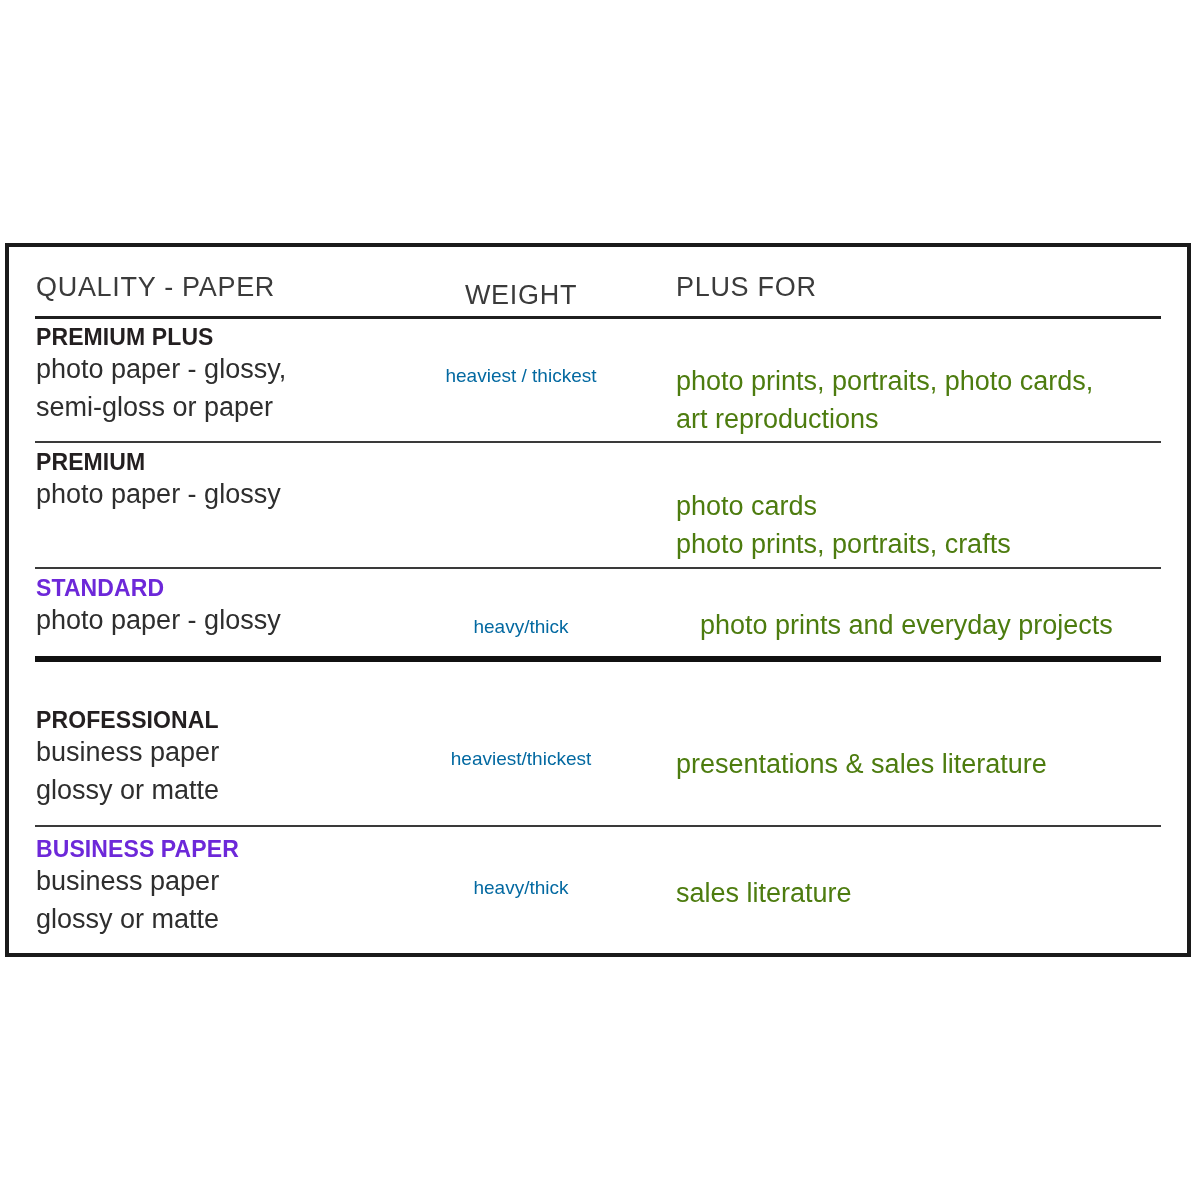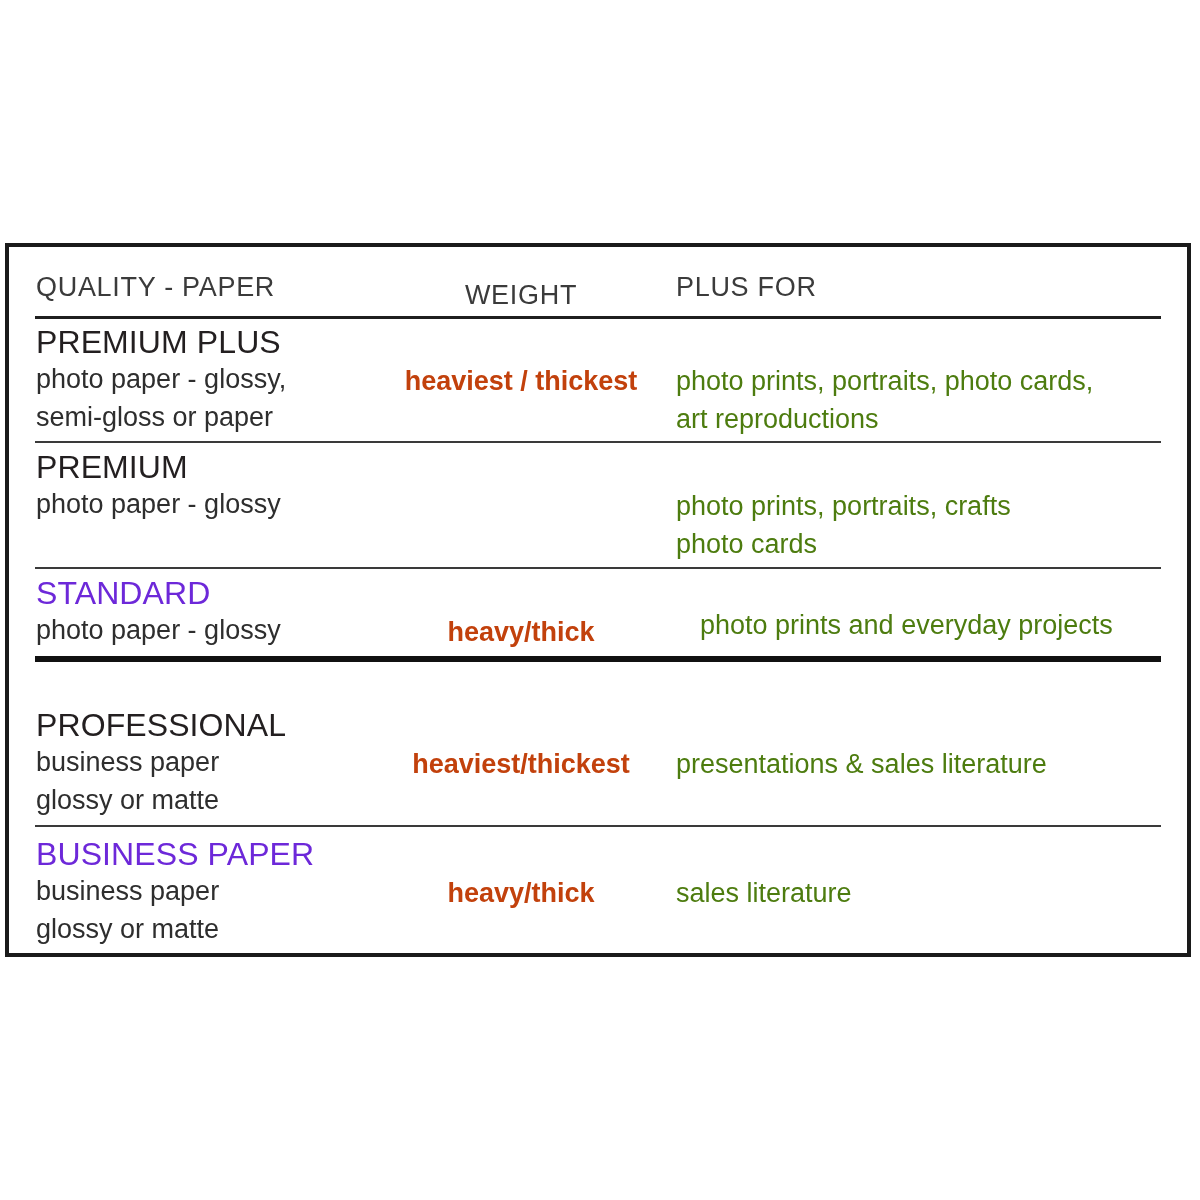--- a/index.html
+++ b/index.html
@@ -89,41 +89,41 @@
     color: #3b3b3b;
     font-weight: 400;
     white-space: nowrap;
   }
   .head-quality { left: 27px; }
   .head-weight  { left: 367px; text-align: center; width: 290px; margin-top: 8px; }
   .head-great   { left: 667px; }
 
   
   .title {
-    font-size: 32px;
-    font-weight: 400;
+    font-size: 23px;
+    font-weight: 700;
     letter-spacing: 0.1px;
     line-height: 1.12;
     color: #231f20;
     white-space: nowrap;
   }
   .title.red { color: #6d28d9; }
 
   .desc {
     font-size: 27px;
     font-weight: 400;
     line-height: 1.40;
     color: #2e2e2e;
   }
 
   .weight-text {
-    font-size: 27px;
-    font-weight: 700;
+    font-size: 19px;
+    font-weight: 400;
     line-height: 1.40;
-    color: #c2410c;
+    color: #0369a1;
     white-space: nowrap;
   }
 
   .great-text {
     font-size: 27px;
     font-weight: 400;
     line-height: 1.40;
     color: #4d7c0f;
   }
 
@@ -168,22 +168,22 @@
 
       <div class="row" style="top: 203px; height: 115px;">
         <div class="col-quality">
           <div class="title">PREMIUM</div>
           <div class="desc">
             <div class="nowrap">photo paper - glossy</div>
           </div>
         </div>
         <div class="col-great" style="top: 38px;">
           <div class="great-text">
+            <div class="nowrap">photo cards</div>
             <div class="nowrap">photo prints, portraits, crafts</div>
-            <div class="nowrap">photo cards</div>
           </div>
         </div>
       </div>
 
       <div class="rule thin" style="top: 320px;"></div>
 
       <div class="row" style="top: 329px; height: 78px;">
         <div class="col-quality">
           <div class="title red">STANDARD</div>
           <div class="desc">

